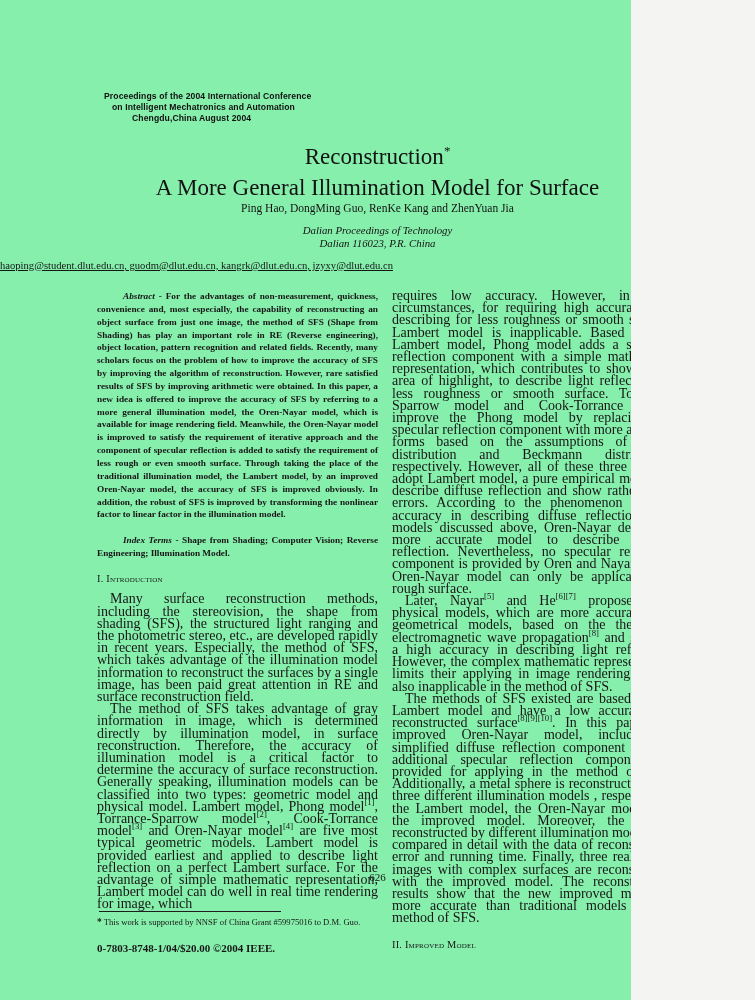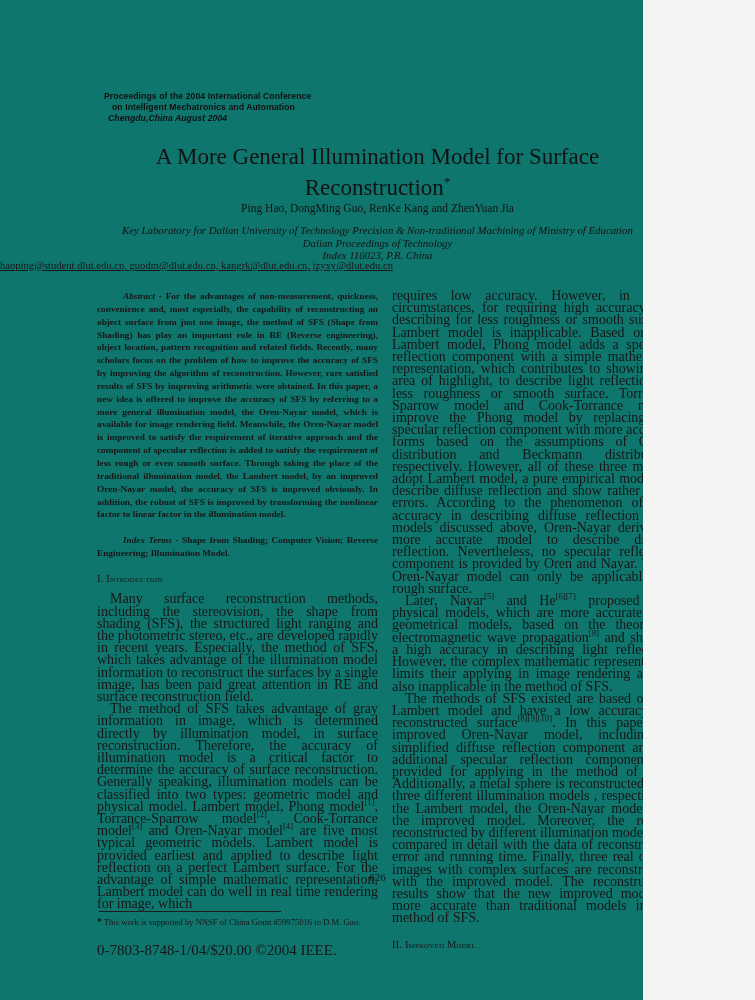--- a/index.html
+++ b/index.html
@@ -5,34 +5,33 @@
   html, body { margin: 0; padding: 0; }
   body {
     width: 755px; height: 1000px;
     background: #f4f4f2;
     font-family: "Liberation Serif", serif;
     color: #161616;
   }
   .page {
     position: relative;
     width: 631px; height: 1000px;
-    background: #0f766e;
+    background: #86efac;
     overflow: hidden;
-    padding-left: 12px;
   }
 
   
   .proc-note {
     position: absolute; left: 104px; top: 91px;
     font-family: "Liberation Sans", sans-serif;
     font-weight: bold; font-size: 8.6px; line-height: 11px;
     color: #101010; letter-spacing: 0.1px;
   }
   .proc-note .l2 { margin-left: 8px; }
-  .proc-note .l3 { margin-left: 4px; font-style: italic; }
+  .proc-note .l3 { margin-left: 28px; }
 
   
   .title-block {
     position: absolute; top: 141px; left: 0; width: 755px;
     text-align: center;
     font-size: 23px; line-height: 31px;
     color: #121212;
   }
   .title-block sup { font-size: 13px; }
 
@@ -91,50 +90,49 @@
     width: 182px; border: 0; border-top: 1.6px solid #1d1d1d;
     margin: 0 0 5px 2px;
   }
   .footnote {
     font-size: 8.6px; line-height: 10px; text-indent: 0;
     text-align: left;
   }
   .footnote .fn-marker { font-weight: bold; font-size: 9.5px; }
   .copyright {
     margin-top: 15px;
-    font-weight: normal; font-size: 15px; text-align: left; text-indent: 0;
+    font-weight: bold; font-size: 11px; text-align: left; text-indent: 0;
   }
 
   .page-number {
     position: absolute; top: 871px; left: 0; width: 755px;
     text-align: center; font-size: 11px; color: #121212;
   }
 </style>
 </head>
 <body>
 
 <div class="page">
 
   <div class="proc-note">
     <div class="l1">Proceedings of the 2004 International Conference</div>
     <div class="l2">on Intelligent Mechatronics and Automation</div>
     <div class="l3">Chengdu,China August 2004</div>
   </div>
 
   <div class="title-block">
+    <div><span>Reconstruction</span><sup>*</sup></div>
     <div>A More General Illumination Model for Surface</div>
-    <div><span>Reconstruction</span><sup>*</sup></div>
   </div>
 
   <div class="authors">Ping Hao, DongMing Guo, RenKe Kang and ZhenYuan Jia</div>
 
   <div class="affiliation">
-    <div>Key Laboratory for Dalian University of Technology Precision &amp; Non-traditional Machining of Ministry of Education</div>
     <div>Dalian Proceedings of Technology</div>
-    <div>Index 116023, P.R. China</div>
+    <div>Dalian 116023, P.R. China</div>
   </div>
 
   <div class="emails">
     <span>haoping@student.dlut.edu.cn, guodm@dlut.edu.cn, kangrk@dlut.edu.cn, jzyxy@dlut.edu.cn</span>
   </div>
 
   <div class="columns">
 
     <div class="col col-left">
       <p class="abstract-par"><span class="bi">Abstract</span><span> - For the advantages of non-measurement, quickness, convenience and, most especially, the capability of reconstructing an object surface from just one image, the method of SFS (Shape from Shading) has play an important role in RE (Reverse engineering), object location, pattern recognition and related fields. Recently, many scholars focus on the problem of how to improve the accuracy of SFS by improving the algorithm of reconstruction. However, rare satisfied results of SFS by improving arithmetic were obtained. In this paper, a new idea is offered to improve the accuracy of SFS by referring to a more general illumination model, the Oren-Nayar model, which is available for image rendering field. Meanwhile, the Oren-Nayar model is improved to satisfy the requirement of iterative approach and the component of specular reflection is added to satisfy the requirement of less rough or even smooth surface. Through taking the place of the traditional illumination model, the Lambert model, by an improved Oren-Nayar model, the accuracy of SFS is improved obviously. In addition, the robust of SFS is improved by transforming the nonlinear factor to linear factor in the illumination model.</span></p>

